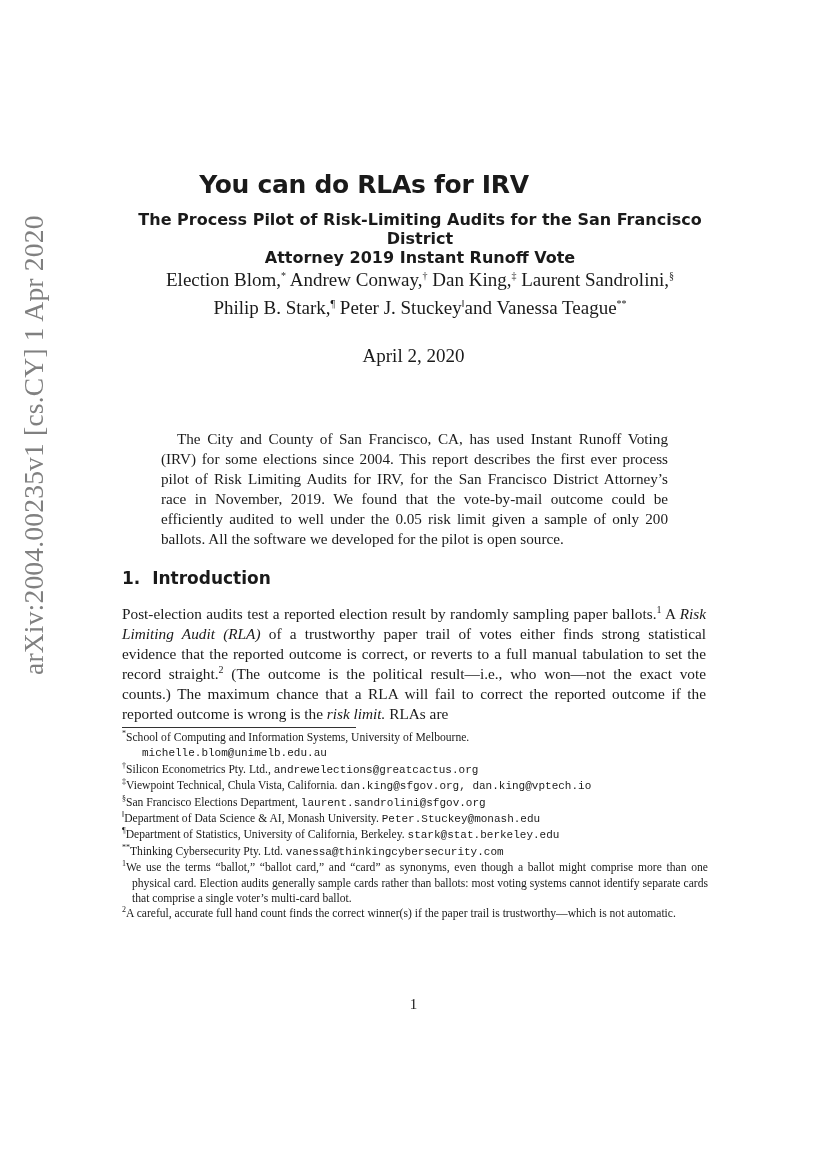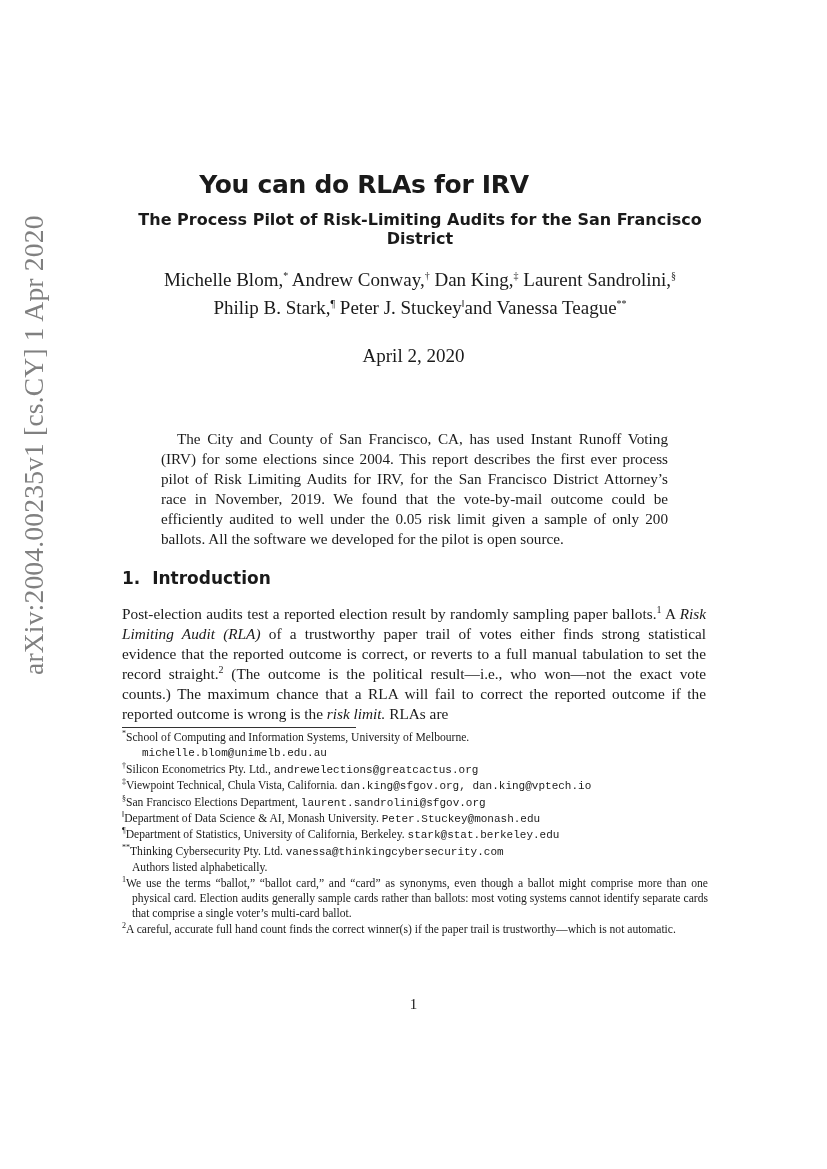--- a/index.html
+++ b/index.html
@@ -57,25 +57,26 @@
   em { font-style: italic; }
 </style>
 </head>
 <body>
 
 <div class="arxiv">arXiv:2004.00235v1  [cs.CY]  1 Apr 2020</div>
 
 <div class="title">You can do RLAs for IRV</div>
 <div class="subtitle">
   <div>The Process Pilot of Risk-Limiting Audits for the San Francisco District</div>
+  <div>Attorney 2019 Instant Runoff Vote</div>
 </div>
 
 <div class="authors">
   <div>
-    <span>Michelle Blom,</span><sup>*</sup><span> Andrew Conway,</span><sup>†</sup><span> Dan King,</span><sup>‡</sup><span> Laurent Sandrolini,</span><sup>§</sup>
+    <span>Election Blom,</span><sup>*</sup><span> Andrew Conway,</span><sup>†</sup><span> Dan King,</span><sup>‡</sup><span> Laurent Sandrolini,</span><sup>§</sup>
   </div>
   <div>
     <span>Philip B. Stark,</span><sup>¶</sup><span> Peter J. Stuckey</span><sup>‖</sup><span>and Vanessa Teague</span><sup>**</sup>
   </div>
 </div>
 
 <div class="date">April 2, 2020</div>
 
 <div class="abstract">The City and County of San Francisco, CA, has used Instant Runoff Voting (IRV) for some elections since 2004.  This report describes the first ever process pilot of Risk Limiting Audits for IRV, for the San Francisco District Attorney’s race in November, 2019. We found that the vote-by-mail outcome could be efficiently audited to well under the 0.05 risk limit given a sample of only 200 ballots. All the software we developed for the pilot is open source.</div>
 
@@ -89,18 +90,17 @@
 <div class="fnrule"></div>
 
 <div class="footnotes">
   <div class="fn"><sup>*</sup><span>School of Computing and Information Systems, University of Melbourne.</span><br><span class="mono indent">michelle.blom@unimelb.edu.au</span></div>
   <div class="fn"><sup>†</sup><span>Silicon Econometrics Pty. Ltd., </span><span class="mono">andrewelections@greatcactus.org</span></div>
   <div class="fn"><sup>‡</sup><span>Viewpoint Technical, Chula Vista, California. </span><span class="mono">dan.king@sfgov.org, dan.king@vptech.io</span></div>
   <div class="fn"><sup>§</sup><span>San Francisco Elections Department, </span><span class="mono">laurent.sandrolini@sfgov.org</span></div>
   <div class="fn"><sup>‖</sup><span>Department of Data Science &amp; AI, Monash University. </span><span class="mono">Peter.Stuckey@monash.edu</span></div>
   <div class="fn"><sup>¶</sup><span>Department of Statistics, University of California, Berkeley. </span><span class="mono">stark@stat.berkeley.edu</span></div>
   <div class="fn"><sup>**</sup><span>Thinking Cybersecurity Pty. Ltd. </span><span class="mono">vanessa@thinkingcybersecurity.com</span></div>
-  <div class="fn" style="padding-left:20px;"><span>Authors listed alphabetically.</span></div>
   <div class="fn"><sup>1</sup><span>We use the terms “ballot,”  “ballot card,” and “card” as synonyms, even though a ballot might comprise more than one physical card. Election audits generally sample cards rather than ballots: most voting systems cannot identify separate cards that comprise a single voter’s multi-card ballot.</span></div>
   <div class="fn"><sup>2</sup><span>A careful, accurate full hand count finds the correct winner(s) if the paper trail is trustworthy—which is not automatic.</span></div>
 </div>
 
 <div class="pagenum">1</div>
 
 </body></html>

